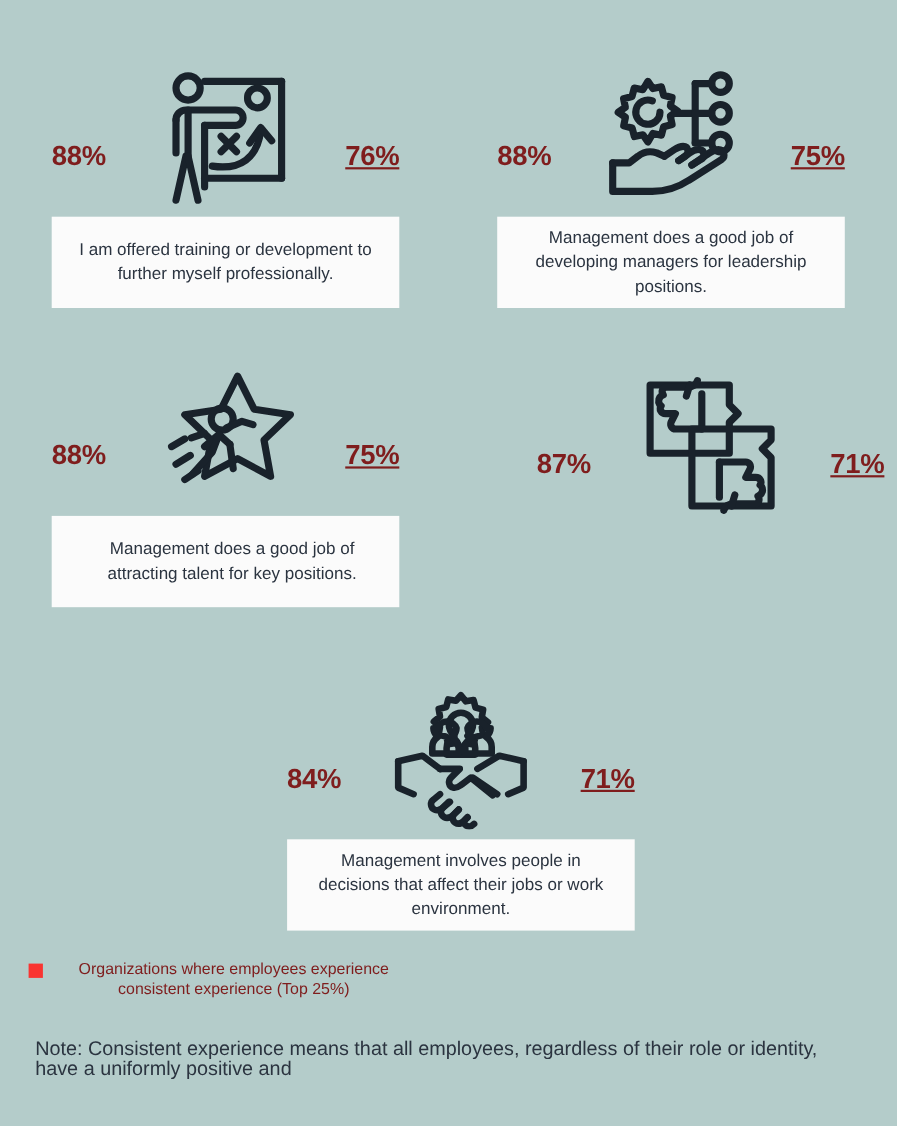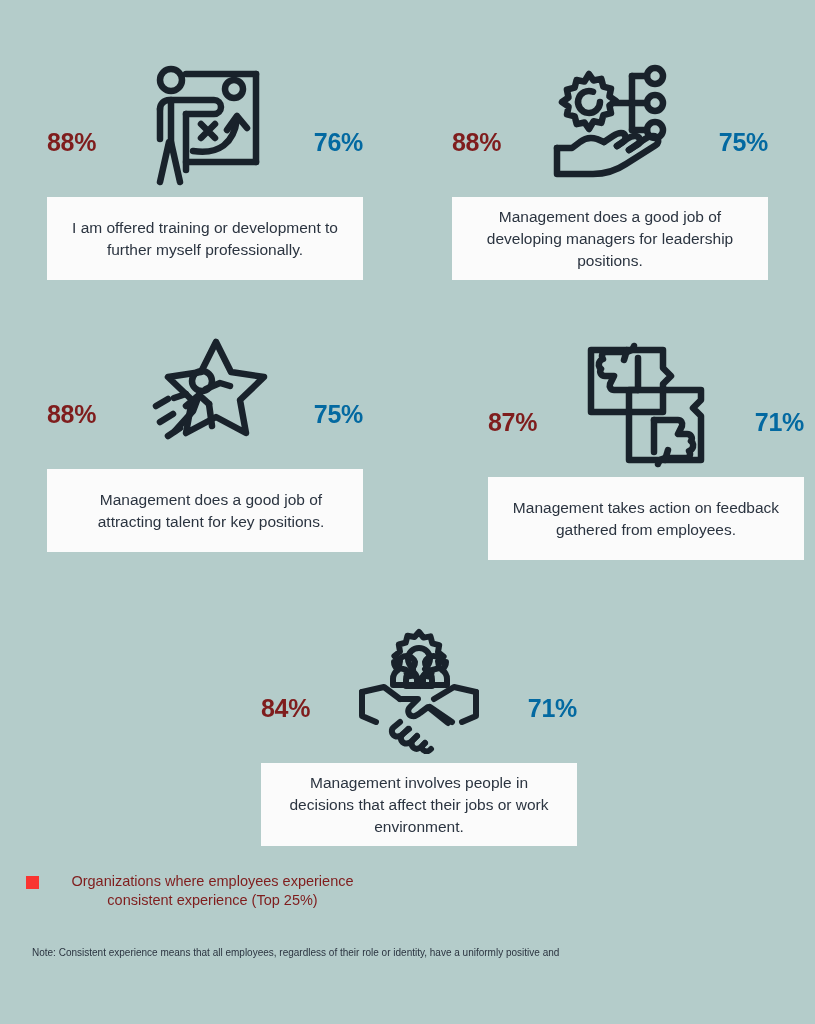--- a/index.html
+++ b/index.html
@@ -24,21 +24,21 @@
   }
   .pct{
     font-size:25px;
     font-weight:700;
     letter-spacing:-0.3px;
     line-height:1;
     position:absolute;
     top:78px;
   }
   .pct-red{color:#7f1d1d;left:0;}
-  .pct-gray{color:#0369a1;right:0;}
+  .pct-gray{color:#7f1d1d;right:0;text-decoration:underline;}
   .icon-wrap{
     width:130px;height:130px;
     display:flex;align-items:center;justify-content:center;
     margin:0 auto;
   }
   .icon-wrap svg{display:block;}
 
   .caption{
     background:#fbfbfb;
     box-sizing:border-box;
@@ -89,21 +89,21 @@
     color:#7f1d1d;
     text-align:center;
     max-width:325px;
   }
 
   
   .note{
     position:absolute;
     left:32px;top:944px;
     width:738px;
-    font-size:10px;
+    font-size:18px;
     line-height:18px;
     color:#2b3440;
   }
   .note-indent{padding-left:26px;display:block;}
 </style>
 </head>
 <body>
 
 <div class="canvas">
 
@@ -189,21 +189,20 @@
           <path d="M55 48H31c-3 0-5-3-4-6l4-8h-9c-4 0-6-4-4-7 0 0-3-2-2-6 1-3 4-4 4-4-2-3-1-7 3-7h18c6 0 9-2 10-6"></path>
           <path d="M44 8l-3 10"></path>
           <path d="M46 118h72V74l-8-8 8-8V48H46z"></path>
           <path d="M71 110V78"></path>
           <path d="M71 78h24c3 0 5 3 4 6l-4 8h9c4 0 6 4 4 7 0 0 3 2 2 6-1 3-4 4-4 4 2 3 1 7-3 7H85c-6 0-9 2-10 6"></path>
           <path d="M82 118l3-10"></path>
         </svg>
       </div>
       <span class="pct pct-gray">71%</span>
     </div>
-    <div class="caption cap-h3">Management takes action on feedback gathered from employees.</div>
   </div>
 
   <div class="stat card-b">
     <div class="stat-row">
       <span class="pct pct-red">84%</span>
       <div class="icon-wrap">
         <svg width="126" height="126" viewBox="0 0 126 126" fill="none" stroke="#19222b" stroke-width="6" stroke-linecap="round" stroke-linejoin="round">
           <path d="M63 4l4.5 5.6 7-1.2 1.8 6.9 6.9 1.8-1.2 7 5.6 4.5-5.6 4.5 1.2 7-6.9 1.8-1.8 6.9-7-1.2L63 53l-4.5-5.6-7 1.2-1.8-6.9-6.9-1.8 1.2-7L38.4 28l5.6-4.5-1.2-7 6.9-1.8 1.8-6.9 7 1.2z"></path>
           <path d="M52 31a11 11 0 0 1 22 0c0 5-3 8-5 10 4 2 7 6 7 11v6H50v-6c0-5 3-9 7-11-2-2-5-5-5-10z"></path>
           <path d="M42 34a9 9 0 0 1 17 0c0 4-2 6-4 8 3 2 6 5 6 9v6H37v-6c0-4 2-7 5-9-2-2-4-4-4-8z"></path>

